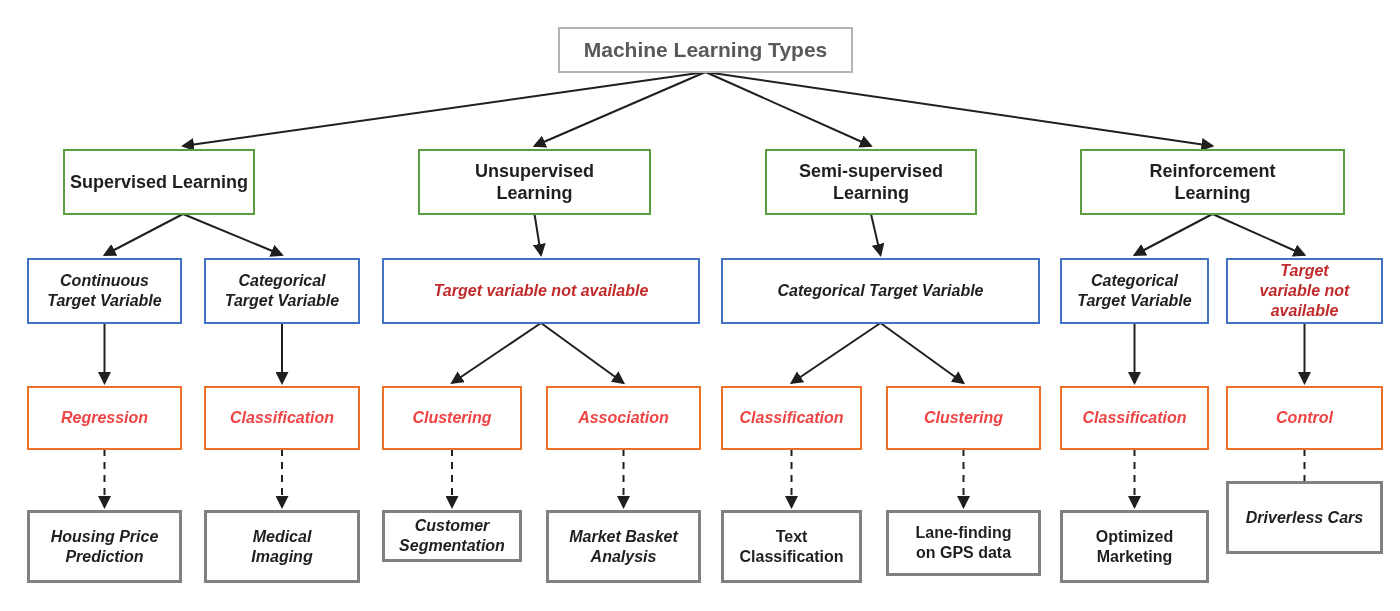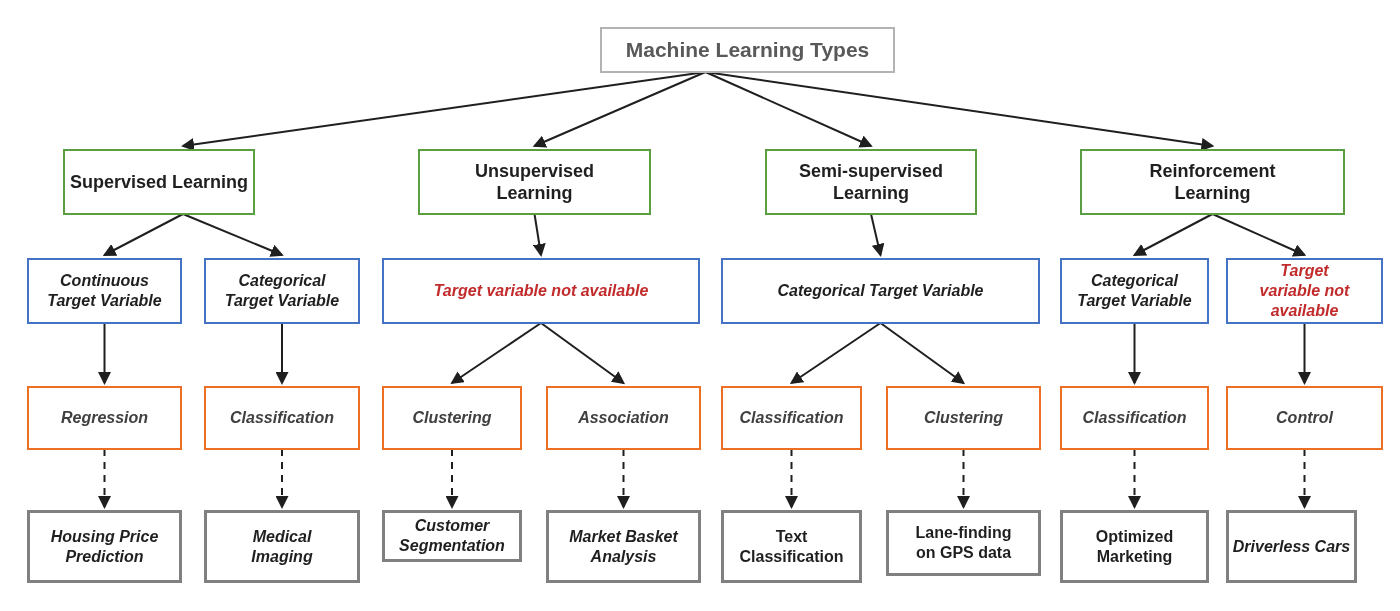--- a/index.html
+++ b/index.html
@@ -9,25 +9,25 @@
   }
   #edge-layer{position:absolute;left:0;top:0;width:1400px;height:611px;pointer-events:none;}
   #edge-layer line{stroke:var(--arrow,#1f1f1f);stroke-width:2;}
   #edge-layer line.dashed{stroke-dasharray:7 6;}
   #edge-layer marker path{fill:var(--arrow,#1f1f1f);}
   .box{
     position:absolute;box-sizing:border-box;background:#ffffff;
     display:flex;align-items:center;justify-content:center;text-align:center;
     line-height:1.25;
   }
-  .root{border:2px solid var(--root_border,#b3b3b3);color:#595959;font-weight:bold;font-size:21px;margin-left:42px;}
+  .root{border:2px solid var(--root_border,#b3b3b3);color:#595959;font-weight:bold;font-size:21px;}
   .cat{border:2px solid var(--category_border,#5b9e42);color:#1f1f1f;font-weight:bold;font-size:18px;}
   .target{border:2px solid var(--target_border,#4472c4);color:#1f1f1f;font-weight:bold;font-style:italic;font-size:16px;}
   .target.warn{color:var(--warn_text,#c22b2b);}
-  .method{border:2px solid var(--method_border,#ed6f26);color:#404040;font-weight:bold;font-style:italic;font-size:16px;}
+  .method{border:2px solid var(--method_border,#ed6f26);color:#ef4444;font-weight:bold;font-style:italic;font-size:16px;}
   .example{border:3px solid var(--example_border,#808080);color:#1f1f1f;font-weight:bold;font-style:italic;font-size:16px;}
   .example.upright{font-style:normal;}
   .lbl{display:inline-block;}
   .lbl-n150{max-width:150px;}
   .lbl-n120{max-width:120px;}
   .lbl-n110{max-width:110px;}
   .lbl-n100{max-width:100px;}
 </style>
 </head>
 <body>
@@ -143,17 +143,17 @@
   </div>
   <div class="box example upright" style="left:721px;top:510px;width:141px;height:73px">
     <span class="lbl lbl-n110">Text Classification</span>
   </div>
   <div class="box example upright" style="left:886px;top:510px;width:155px;height:66px">
     <span class="lbl lbl-n110">Lane-finding on GPS data</span>
   </div>
   <div class="box example upright" style="left:1060px;top:510px;width:149px;height:73px">
     <span class="lbl lbl-n110">Optimized Marketing</span>
   </div>
-  <div class="box example" style="left:1226px;top:510px;width:131px;height:73px">
+  <div class="box example" style="left:1226px;top:481px;width:157px;height:73px">
     <span class="lbl">Driverless Cars</span>
   </div>
 
 </div>
 
 </body></html>

